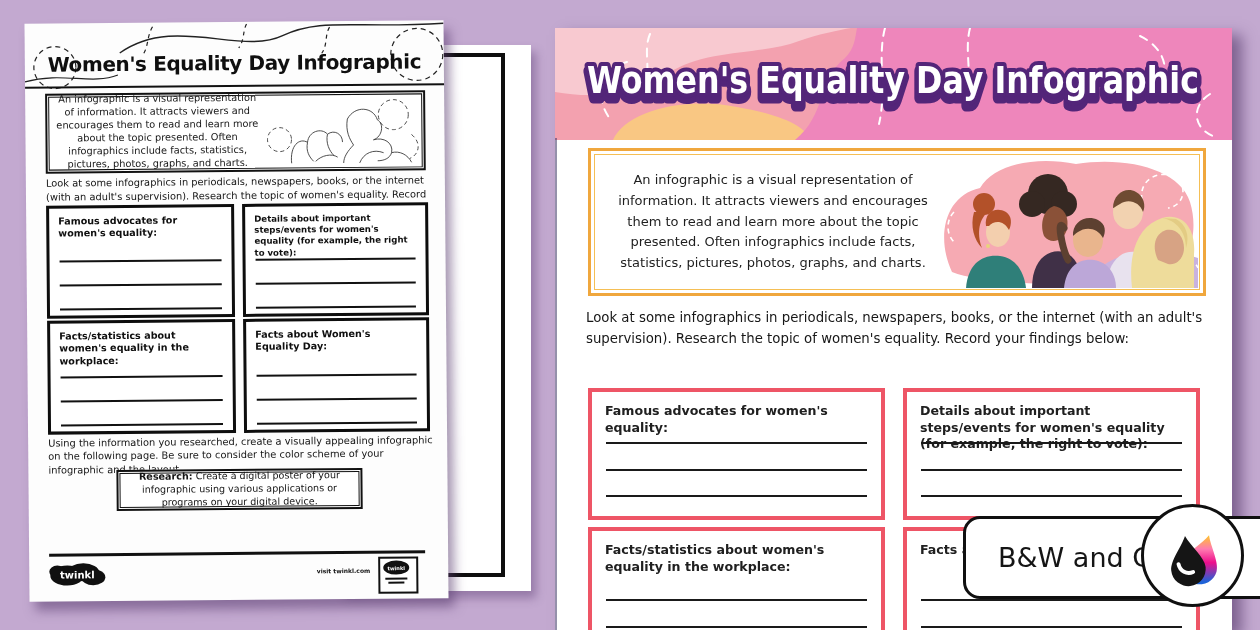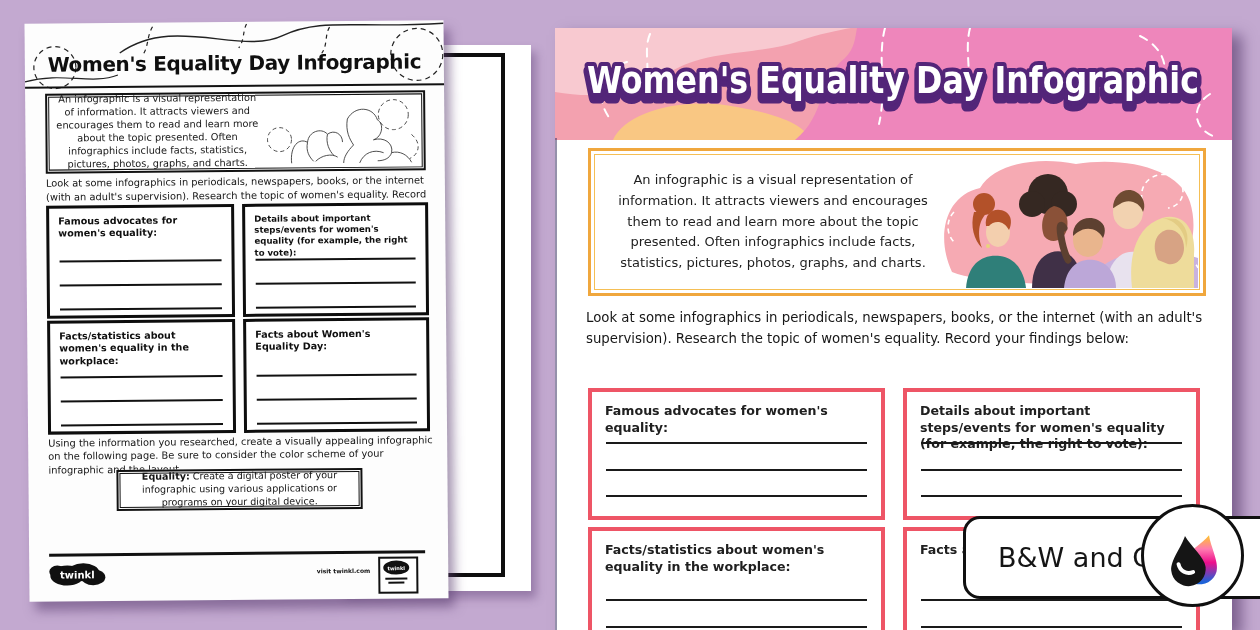--- a/index.html
+++ b/index.html
@@ -138,21 +138,21 @@
       <div class="lbl">Facts about Women's Equality Day:</div>
       <div class="wline" style="top:53px"></div>
       <div class="wline" style="top:77px"></div>
       <div class="wline" style="top:101px"></div>
     </div>
 
     <div class="bw-closing">Using the information you researched, create a visually appealing infographic on the following page. Be sure to consider the color scheme of your infographic and the layout.</div>
 
     <div class="bw-ext">
       <div class="inner">
-        <span><b>Equality:</b>
+        <span><b>Research:</b>
         <span>Create a digital poster of your infographic using various applications or programs on your digital device.</span></span>
       </div>
     </div>
 
     <div class="bw-footerline"></div>
 
     <svg class="twinkl-logo" viewBox="0 0 62 28">
       <g fill="#101010">
         <ellipse cx="20" cy="15" rx="17" ry="10"></ellipse>
         <ellipse cx="36" cy="12" rx="16" ry="9"></ellipse>

